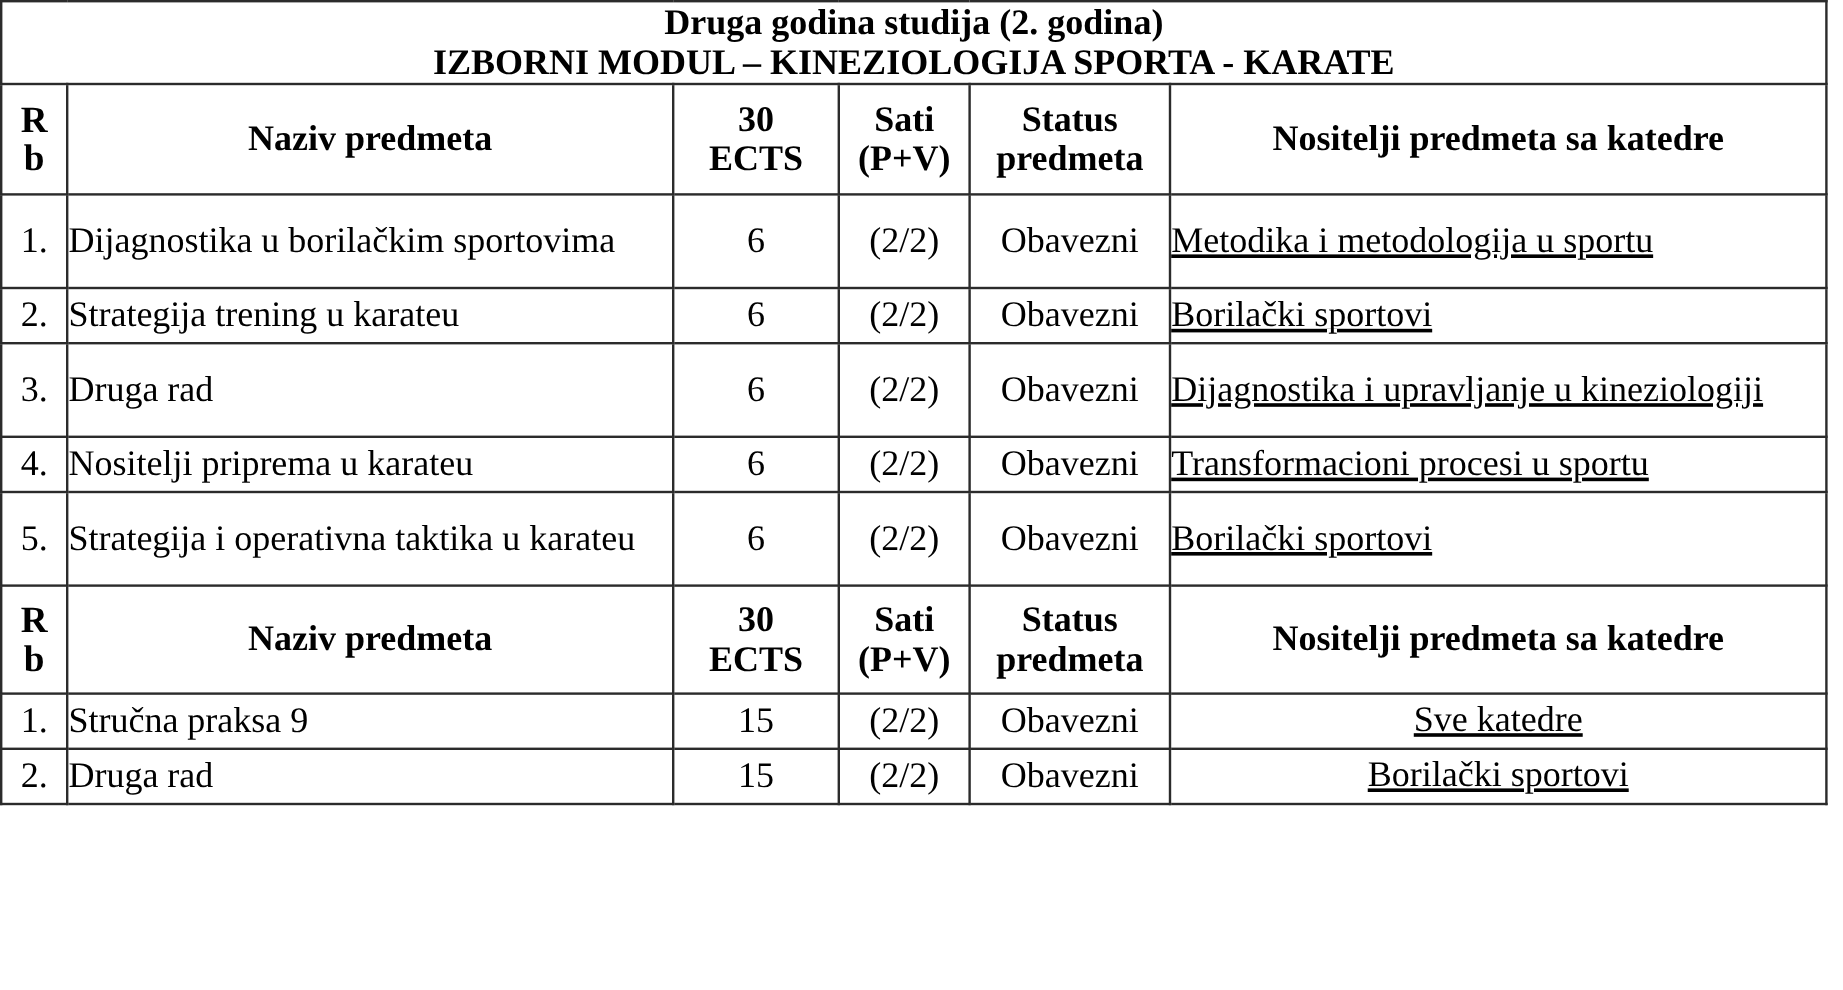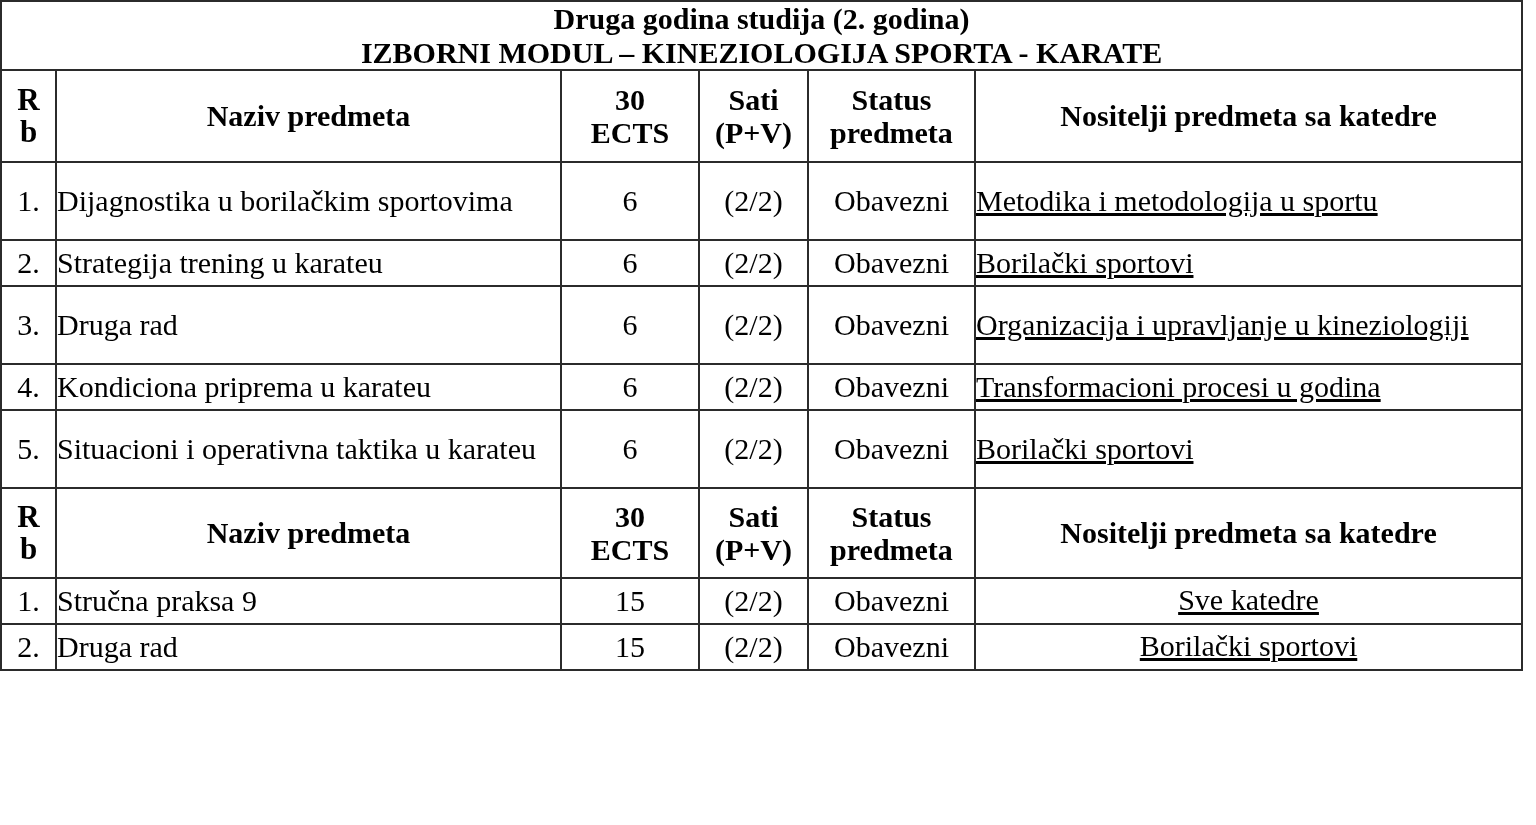--- a/index.html
+++ b/index.html
@@ -155,35 +155,35 @@
         <td class="c-status">Obavezni</td>
         <td class="c-dept">Borilački sportovi</td>
       </tr>
 
       <tr class="r-tall">
         <td class="c-rb">3.</td>
         <td class="c-name">Druga rad</td>
         <td class="c-ects">6</td>
         <td class="c-sati">(2/2)</td>
         <td class="c-status">Obavezni</td>
-        <td class="c-dept">Organizacija i upravljanje u kineziologiji</td>
+        <td class="c-dept">Dijagnostika i upravljanje u kineziologiji</td>
       </tr>
 
       <tr class="r-short">
         <td class="c-rb">4.</td>
-        <td class="c-name">Kondiciona priprema u karateu</td>
-        <td class="c-ects">6</td>
-        <td class="c-sati">(2/2)</td>
-        <td class="c-status">Obavezni</td>
-        <td class="c-dept">Transformacioni procesi u godina</td>
+        <td class="c-name">Nositelji priprema u karateu</td>
+        <td class="c-ects">6</td>
+        <td class="c-sati">(2/2)</td>
+        <td class="c-status">Obavezni</td>
+        <td class="c-dept">Transformacioni procesi u sportu</td>
       </tr>
 
       <tr class="r-tall">
         <td class="c-rb">5.</td>
-        <td class="c-name">Situacioni i operativna taktika u karateu</td>
+        <td class="c-name">Strategija i operativna taktika u karateu</td>
         <td class="c-ects">6</td>
         <td class="c-sati">(2/2)</td>
         <td class="c-status">Obavezni</td>
         <td class="c-dept">Borilački sportovi</td>
       </tr>
 
 
       <tr>
         <td class="orange colhead rb" style="height:80px">
           <div>R</div>

